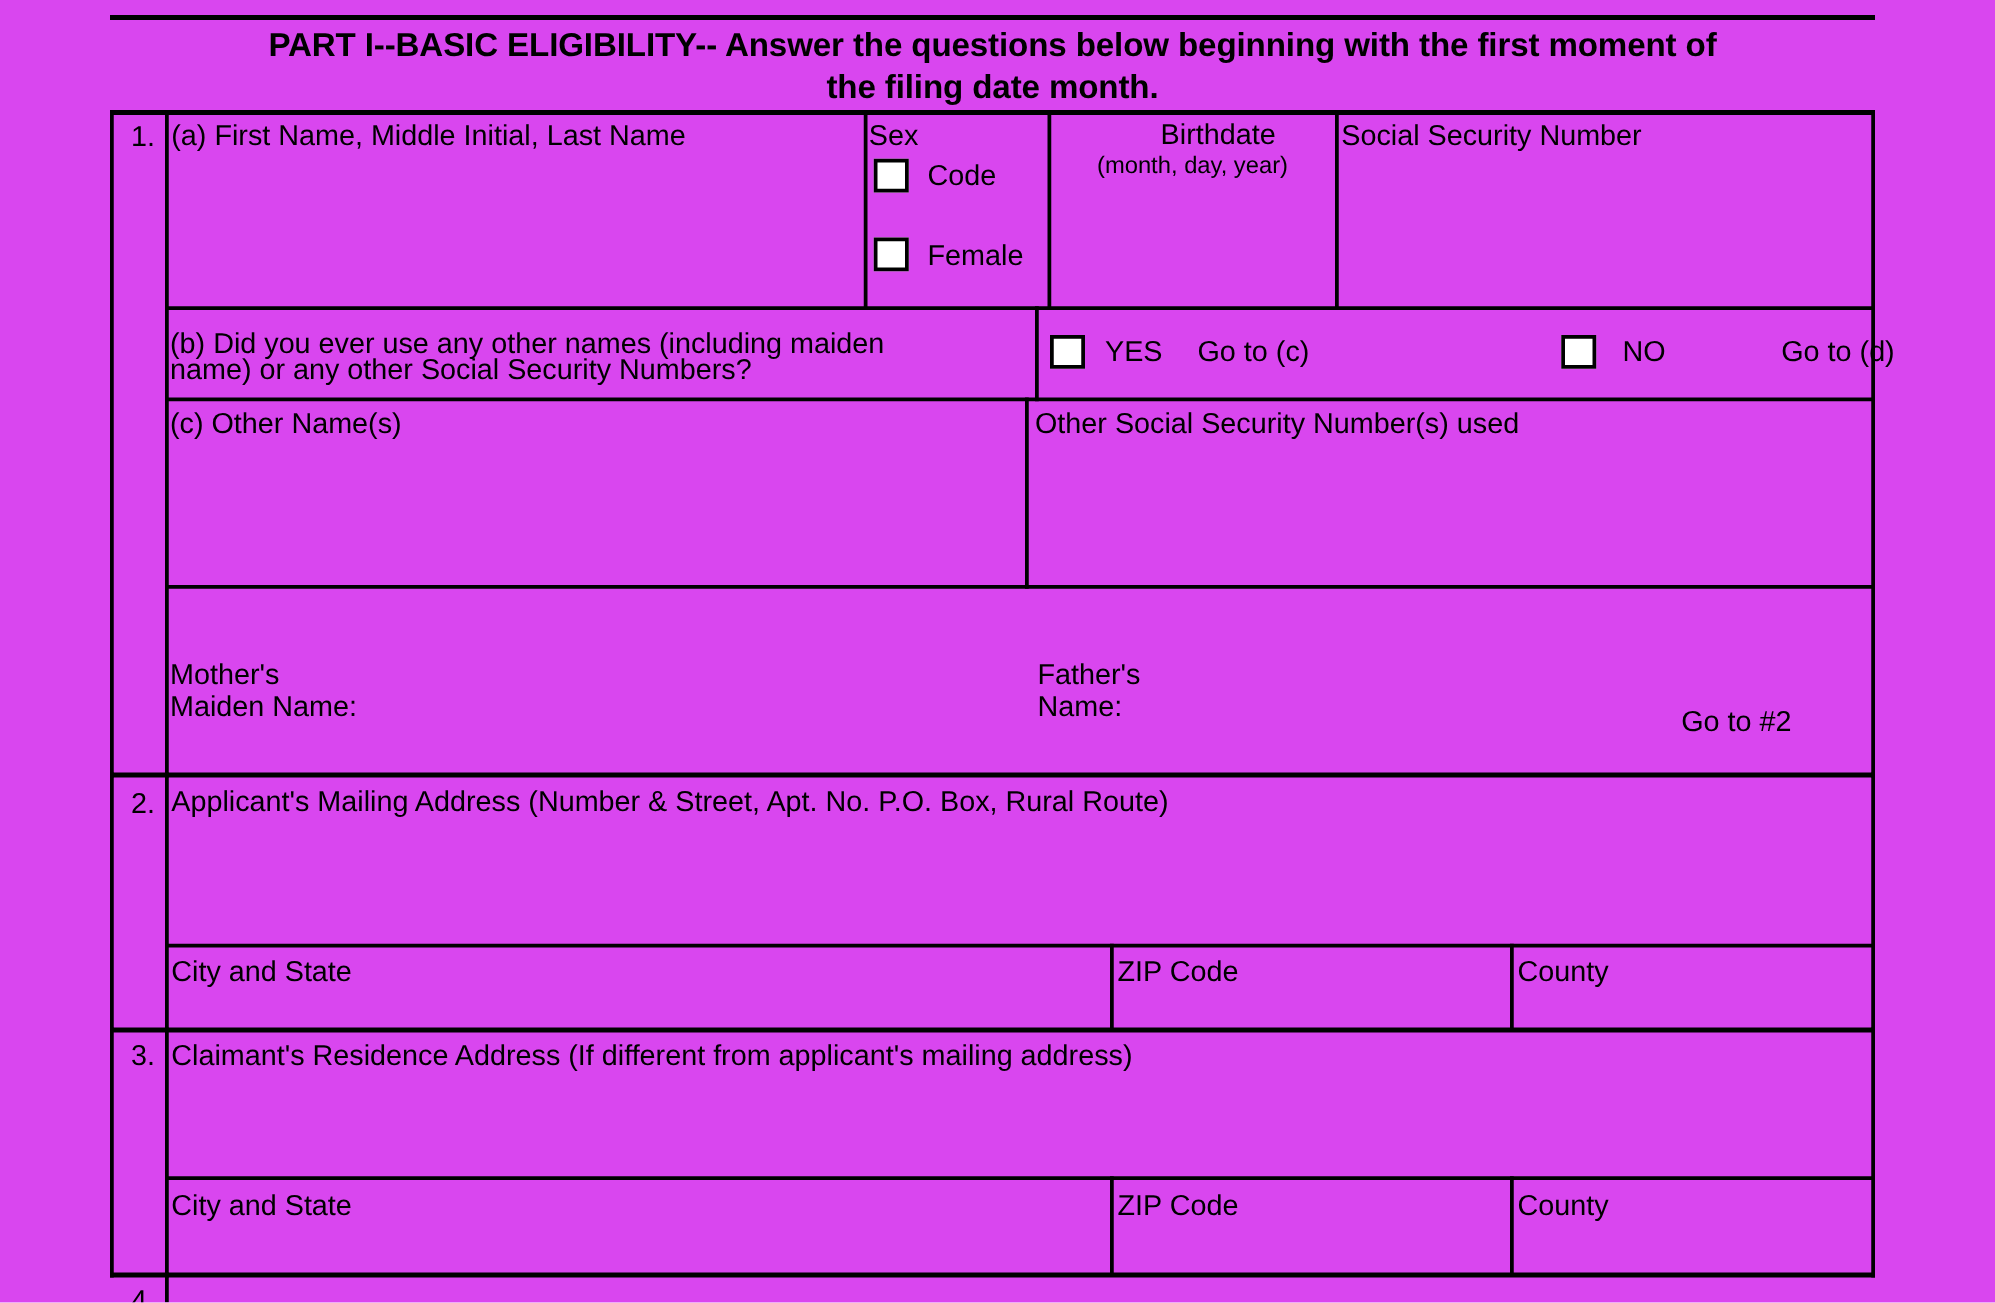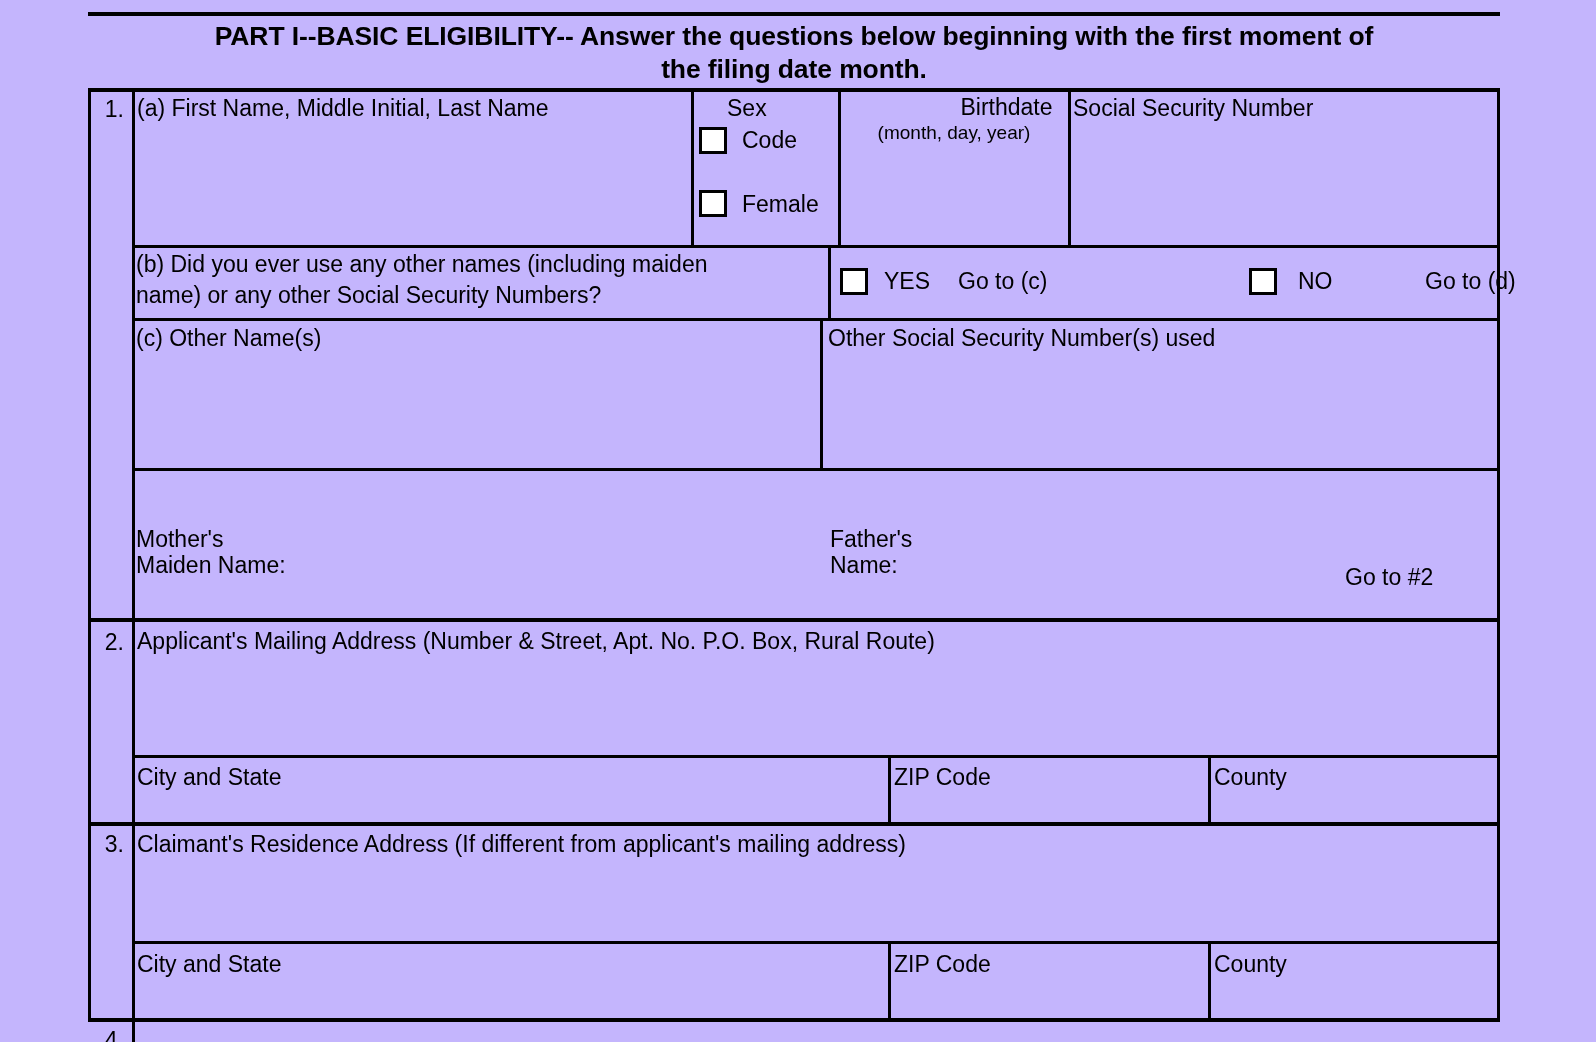--- a/index.html
+++ b/index.html
@@ -11,21 +11,21 @@
   body {
     font-family: "Liberation Sans", sans-serif;
     color: #000000;
   }
 
   .page {
     position: relative;
     width: 1596px;
     height: 1042px;
     overflow: hidden;
-    background: #c4b5fd;
+    background: #d946ef;
   }
 
   
   .hline {
     position: absolute;
     background: #000000;
     height: 3px;
   }
   .vline {
     position: absolute;
@@ -133,32 +133,32 @@
   <div class="vline" style="left:1208px; top:941px; height:80px;"></div>
 
   <div class="vline" style="left:1497px; top:88px; height:534px;"></div>
   <div class="vline" style="left:1497px; top:618px; height:206px;"></div>
   <div class="vline" style="left:1497px; top:822px; height:200px;"></div>
 
   <div class="row-num" style="left:90px; top:95px;">1.</div>
 
   <div class="cell-text" style="left:137px; top:94px;">(a) First Name, Middle Initial, Last Name</div>
 
-  <div class="cell-text" style="left:695px; top:94px;padding-left:32px;">Sex</div>
+  <div class="cell-text" style="left:695px; top:94px;">Sex</div>
   <div class="checkbox cb-sm" style="left:699px; top:127px;"></div>
   <div class="cb-label" style="left:742px; top:126px;">Code</div>
   <div class="checkbox cb-sm" style="left:699px; top:190px;"></div>
   <div class="cb-label" style="left:742px; top:190px;">Female</div>
 
-  <div class="centered" style="left:841px; top:93px; width:267px; font-size:23px; line-height:28px;margin-left:32px;">Birthdate</div>
+  <div class="centered" style="left:841px; top:93px; width:267px; font-size:23px; line-height:28px;">Birthdate</div>
   <div class="centered small" style="left:841px; top:121px; width:226px;">(month, day, year)</div>
 
   <div class="cell-text" style="left:1073px; top:94px;">Social Security Number</div>
 
-  <div class="cell-text" style="left:136px; top:250px;">(b) Did you ever use any other names (including maiden</div>
+  <div class="cell-text" style="left:136px; top:260px;">(b) Did you ever use any other names (including maiden</div>
   <div class="cell-text" style="left:136px; top:281px;">name) or any other Social Security Numbers?</div>
 
   <div class="checkbox cb-sm" style="left:840px; top:268px;"></div>
   <div class="cb-label" style="left:884px; top:267px;">YES</div>
   <div class="cb-label" style="left:958px; top:267px;">Go to (c)</div>
 
   <div class="checkbox cb-sm" style="left:1249px; top:268px;"></div>
   <div class="cb-label" style="left:1298px; top:267px;">NO</div>
   <div class="cb-label" style="left:1425px; top:267px;">Go to (d)</div>
 

